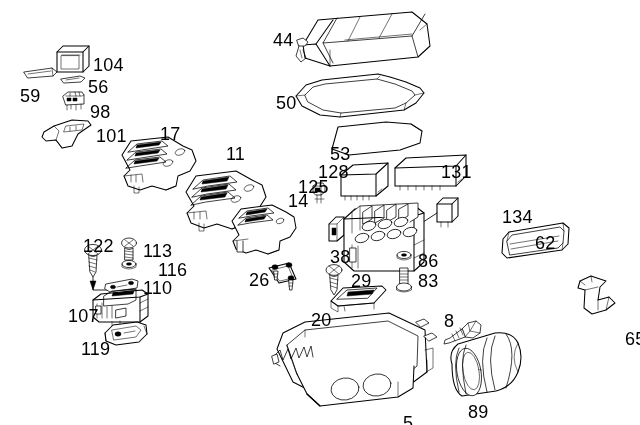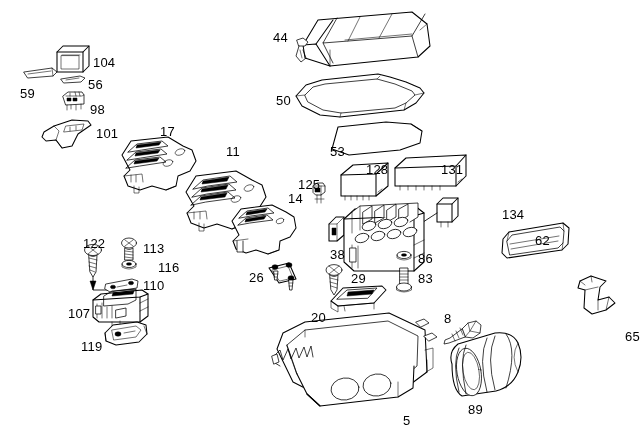--- a/index.html
+++ b/index.html
@@ -18,21 +18,21 @@
   #art {
     position: absolute;
     left: 0;
     top: 0;
     width: 640px;
     height: 425px;
   }
   .callout {
     position: absolute;
     font-family: "Liberation Sans", sans-serif;
-    font-size: 13px;
+    font-size: 18px;
     font-weight: 400;
     color: #000000;
     line-height: 1;
     white-space: nowrap;
     letter-spacing: 0.2px;
   }
   
   #art .ln { fill: none; stroke: #000000; stroke-width: 1.05; stroke-linejoin: round; stroke-linecap: round; }
   #art .ln-thin { fill: none; stroke: #000000; stroke-width: 0.75; stroke-linejoin: round; stroke-linecap: round; }
   #art .ln-hair { fill: none; stroke: #000000; stroke-width: 0.55; stroke-linejoin: round; stroke-linecap: round; }
@@ -437,21 +437,21 @@
   <div class="callout" style="left:88px; top:78px;">56</div>
   <div class="callout" style="left:90px; top:103px;">98</div>
   <div class="callout" style="left:96px; top:127px;">101</div>
   <div class="callout" style="left:160px;top:125px;">17</div>
   <div class="callout" style="left:226px;top:145px;">11</div>
   <div class="callout" style="left:288px;top:192px;">14</div>
   <div class="callout" style="left:298px;top:178px;">125</div>
   <div class="callout" style="left:273px;top:31px;">44</div>
   <div class="callout" style="left:276px;top:94px;">50</div>
   <div class="callout" style="left:330px;top:145px;">53</div>
-  <div class="callout" style="left:318px;top:163px;margin-left:48px;">128</div>
+  <div class="callout" style="left:318px;top:163px;">128</div>
   <div class="callout" style="left:441px;top:155px;margin-top:8px;">131</div>
   <div class="callout" style="left:460px;top:208px;padding-left:42px;">134</div>
   <div class="callout" style="left:330px;top:248px;">38</div>
   <div class="callout" style="left:418px;top:252px;">86</div>
   <div class="callout" style="left:418px;top:272px;">83</div>
   <div class="callout" style="left:351px;top:272px;">29</div>
   <div class="callout" style="left:249px;top:271px;">26</div>
   <div class="callout" style="left:311px;top:311px;">20</div>
   <div class="callout" style="left:83px; top:237px;">122</div>
   <div class="callout" style="left:143px;top:242px;">113</div>

